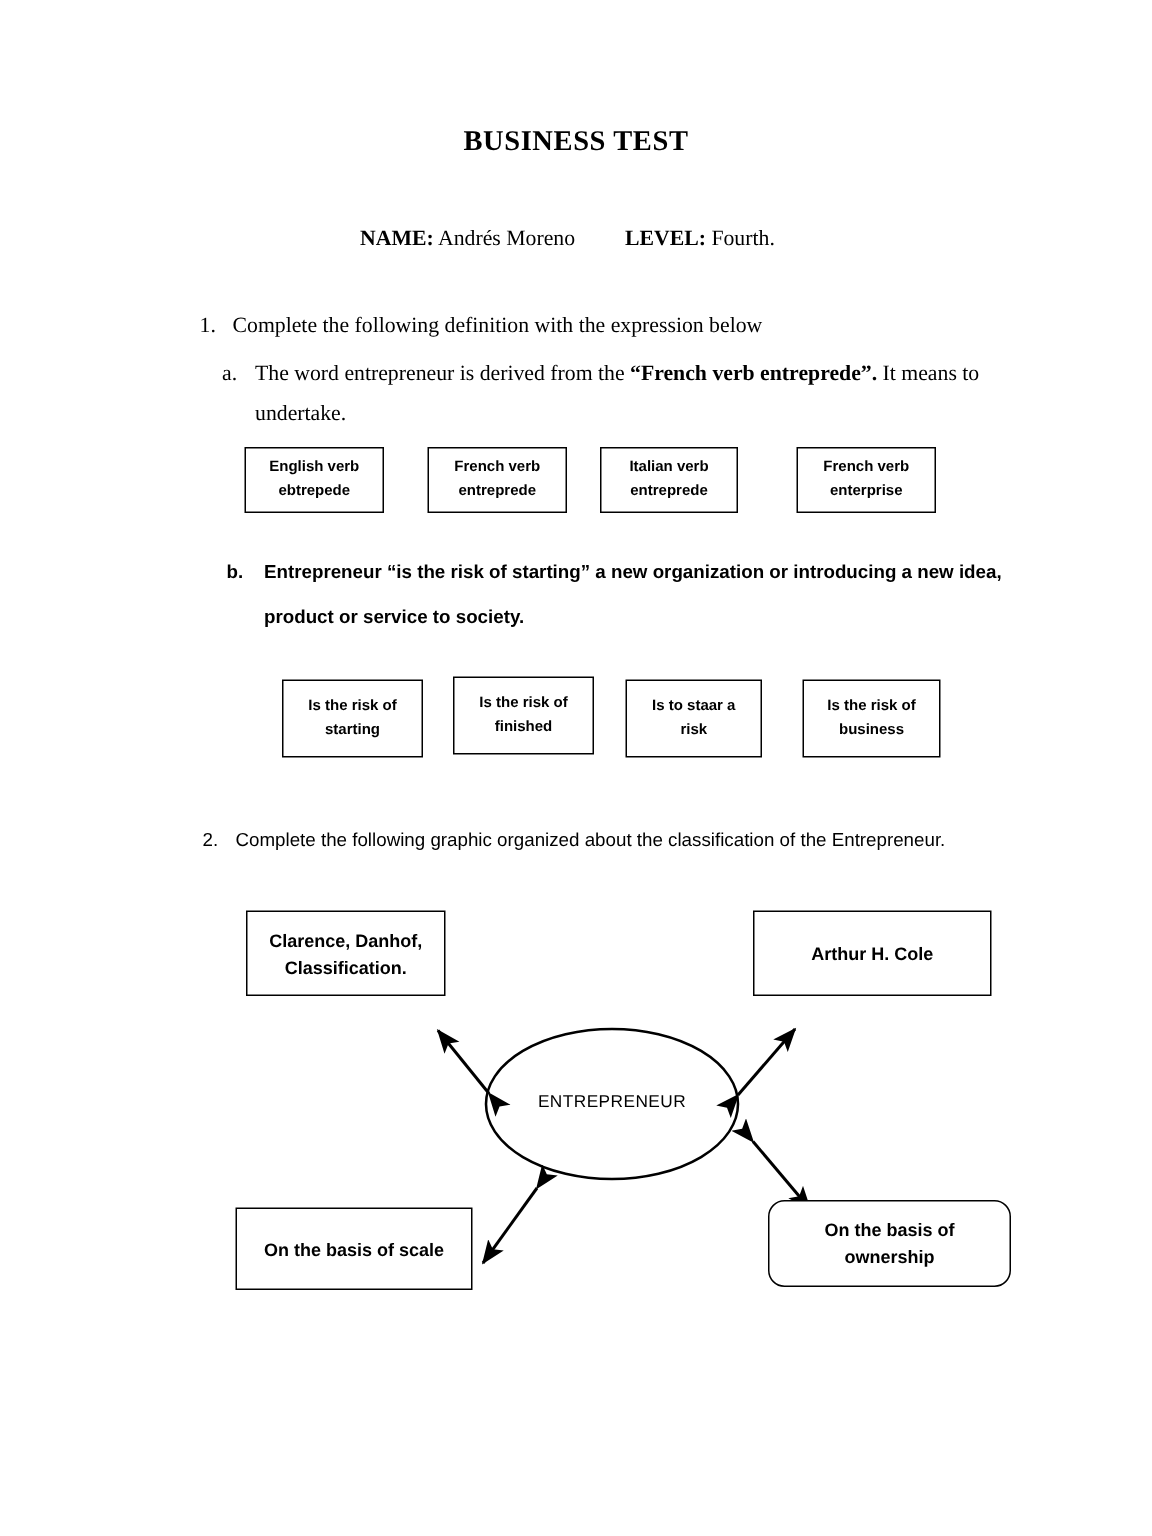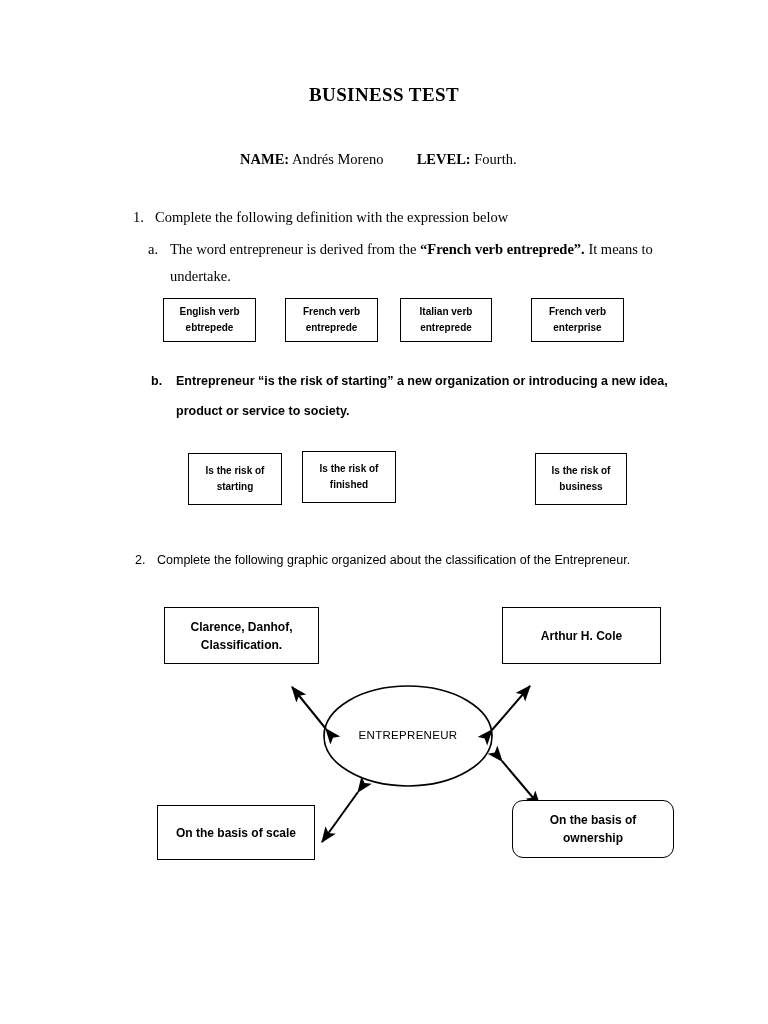--- a/index.html
+++ b/index.html
@@ -226,20 +226,26 @@
     </div>
   </div>
 
   <div class="abox thin" style="left:302px; top:451px; width:94px; height:52px;">
     <div>
       <div>Is the risk of</div>
       <div>finished</div>
     </div>
   </div>
 
+  <div class="abox thin" style="left:417px; top:453px; width:91px; height:52px;">
+    <div>
+      <div>Is to staar a</div>
+      <div>risk</div>
+    </div>
+  </div>
 
   <div class="abox" style="left:535px; top:453px; width:92px; height:52px;">
     <div>
       <div>Is the risk of</div>
       <div>business</div>
     </div>
   </div>
 
   <div class="q2">
     <span class="num">2.</span><span>Complete the following graphic organized about the classification of the Entrepreneur.</span>
@@ -263,21 +269,21 @@
 
       <line x1="352" y1="140" x2="390" y2="96" stroke="#000" stroke-width="2" marker-start="url(#ahs)" marker-end="url(#ah)"></line>
 
       <line x1="362" y1="171" x2="400" y2="216" stroke="#000" stroke-width="2" marker-start="url(#ahs)" marker-end="url(#ah)"></line>
 
       <line x1="218" y1="202" x2="182" y2="252" stroke="#000" stroke-width="2" marker-start="url(#ahs)" marker-end="url(#ah)"></line>
     </svg>
 
     <div class="ellipse-label" style="left:184px; top:139px; width:168px;">ENTREPRENEUR</div>
 
-    <div class="dbox" style="left:24px; top:17px; width:155px; height:57px;">
+    <div class="dbox" style="left:24px; top:17px; width:133px; height:57px;">
       <div>
         <div>Clarence, Danhof,</div>
         <div>Classification.</div>
       </div>
     </div>
 
     <div class="dbox" style="left:17px; top:215px; width:158px; height:55px;">
       <div>
         <div>On the basis of scale</div>
       </div>

